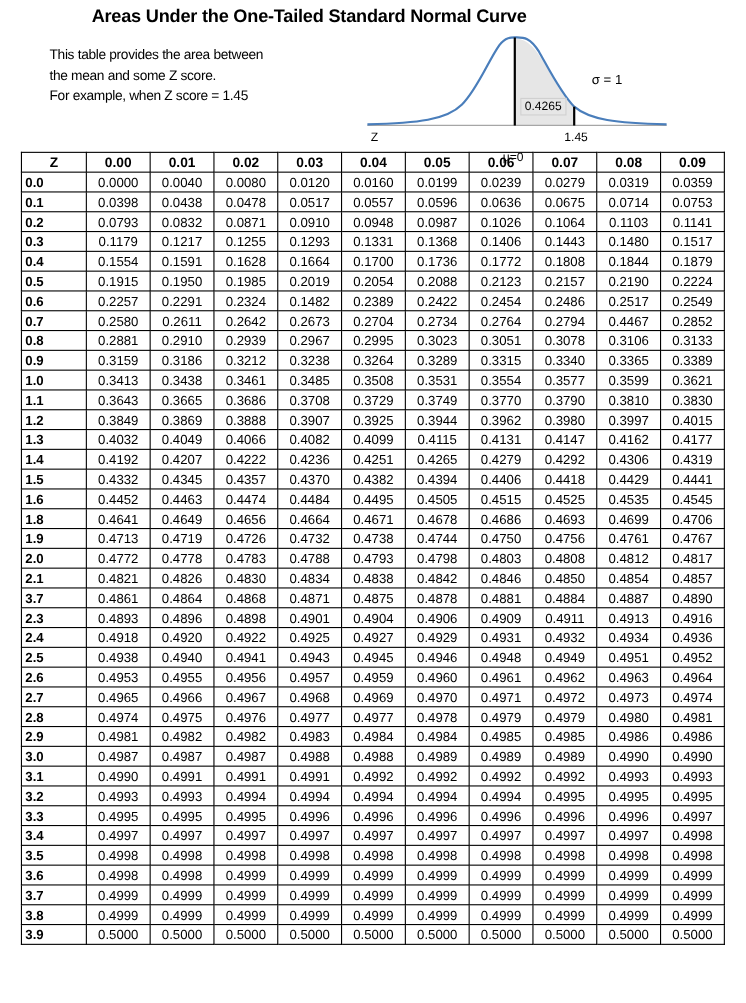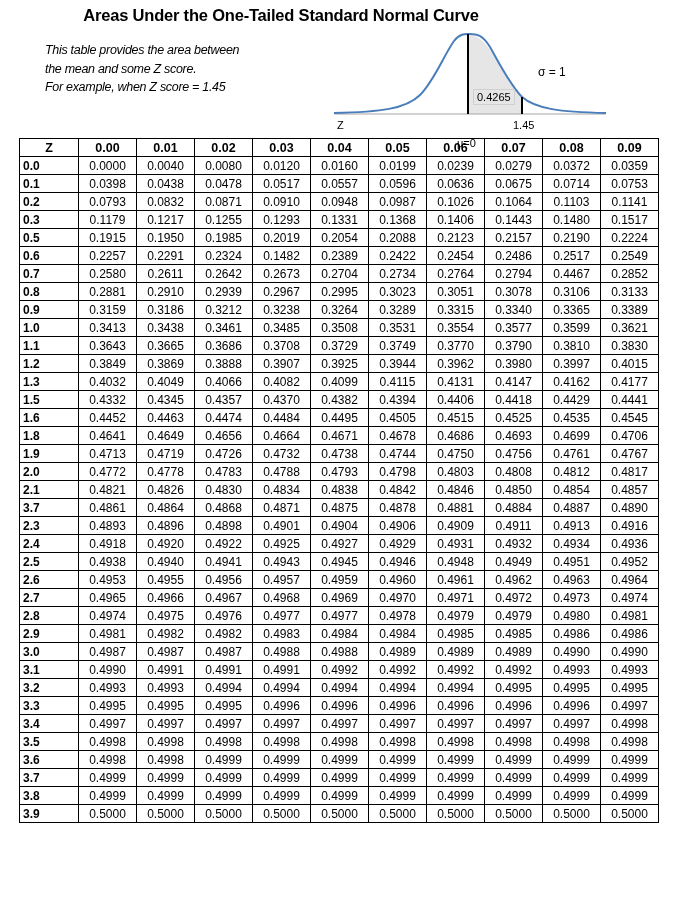--- a/index.html
+++ b/index.html
@@ -1,21 +1,21 @@
 <!DOCTYPE html>
 <html><head>
 <meta charset="utf-8">
 <style>
   html, body { margin: 0; padding: 0; background: #ffffff; }
   body { width: 678px; height: 912px; position: relative; overflow: hidden;
          font-family: "Liberation Sans", "DejaVu Sans", sans-serif; color: #000; }
   .title { position: absolute; left: 0; top: 6px; width: 562px; text-align: center;
            font-size: 16.5px; font-weight: bold; letter-spacing: -0.2px; }
   .desc { position: absolute; left: 45px; top: 41px; font-size: 12.5px; line-height: 18.7px; letter-spacing: -0.3px; }
-  .desc div { white-space: nowrap; font-style: italic; }
+  .desc div { white-space: nowrap; }
   .curve-wrap { position: absolute; left: 320px; top: 25px; width: 300px; height: 115px; }
   .curve-wrap svg { position: absolute; left: 0; top: 0; }
   .lbl { position: absolute; font-size: 11px; white-space: nowrap; text-align: right; }
   .area-box { position: absolute; font-size: 11px; background: #e6e6e6; border: 1px solid #d0d0d0;
               padding: 1px 3px; }
   table.ztable { position: absolute; left: 19px; top: 138px; border-collapse: collapse;
                  table-layout: fixed; width: 639px; }
   table.ztable th, table.ztable td { border: 1.5px solid #000; height: 17px; padding: 0;
                  font-size: 12px; text-align: center; line-height: 16px; overflow: hidden; white-space: nowrap; }
   table.ztable th { font-weight: bold; font-size: 12.5px; }
@@ -87,21 +87,21 @@
       <tr>
         <td class="z">0.0</td>
         <td>0.0000</td>
         <td>0.0040</td>
         <td>0.0080</td>
         <td>0.0120</td>
         <td>0.0160</td>
         <td>0.0199</td>
         <td>0.0239</td>
         <td>0.0279</td>
-        <td>0.0372</td>
+        <td>0.0319</td>
         <td>0.0359</td>
       </tr>
       <tr>
         <td class="z">0.1</td>
         <td>0.0398</td>
         <td>0.0438</td>
         <td>0.0478</td>
         <td>0.0517</td>
         <td>0.0557</td>
         <td>0.0596</td>
@@ -130,20 +130,33 @@
         <td>0.1255</td>
         <td>0.1293</td>
         <td>0.1331</td>
         <td>0.1368</td>
         <td>0.1406</td>
         <td>0.1443</td>
         <td>0.1480</td>
         <td>0.1517</td>
       </tr>
       <tr>
+        <td class="z">0.4</td>
+        <td>0.1554</td>
+        <td>0.1591</td>
+        <td>0.1628</td>
+        <td>0.1664</td>
+        <td>0.1700</td>
+        <td>0.1736</td>
+        <td>0.1772</td>
+        <td>0.1808</td>
+        <td>0.1844</td>
+        <td>0.1879</td>
+      </tr>
+      <tr>
         <td class="z">0.5</td>
         <td>0.1915</td>
         <td>0.1950</td>
         <td>0.1985</td>
         <td>0.2019</td>
         <td>0.2054</td>
         <td>0.2088</td>
         <td>0.2123</td>
         <td>0.2157</td>
         <td>0.2190</td>
@@ -247,20 +260,33 @@
         <td>0.4066</td>
         <td>0.4082</td>
         <td>0.4099</td>
         <td>0.4115</td>
         <td>0.4131</td>
         <td>0.4147</td>
         <td>0.4162</td>
         <td>0.4177</td>
       </tr>
       <tr>
+        <td class="z">1.4</td>
+        <td>0.4192</td>
+        <td>0.4207</td>
+        <td>0.4222</td>
+        <td>0.4236</td>
+        <td>0.4251</td>
+        <td>0.4265</td>
+        <td>0.4279</td>
+        <td>0.4292</td>
+        <td>0.4306</td>
+        <td>0.4319</td>
+      </tr>
+      <tr>
         <td class="z">1.5</td>
         <td>0.4332</td>
         <td>0.4345</td>
         <td>0.4357</td>
         <td>0.4370</td>
         <td>0.4382</td>
         <td>0.4394</td>
         <td>0.4406</td>
         <td>0.4418</td>
         <td>0.4429</td>

